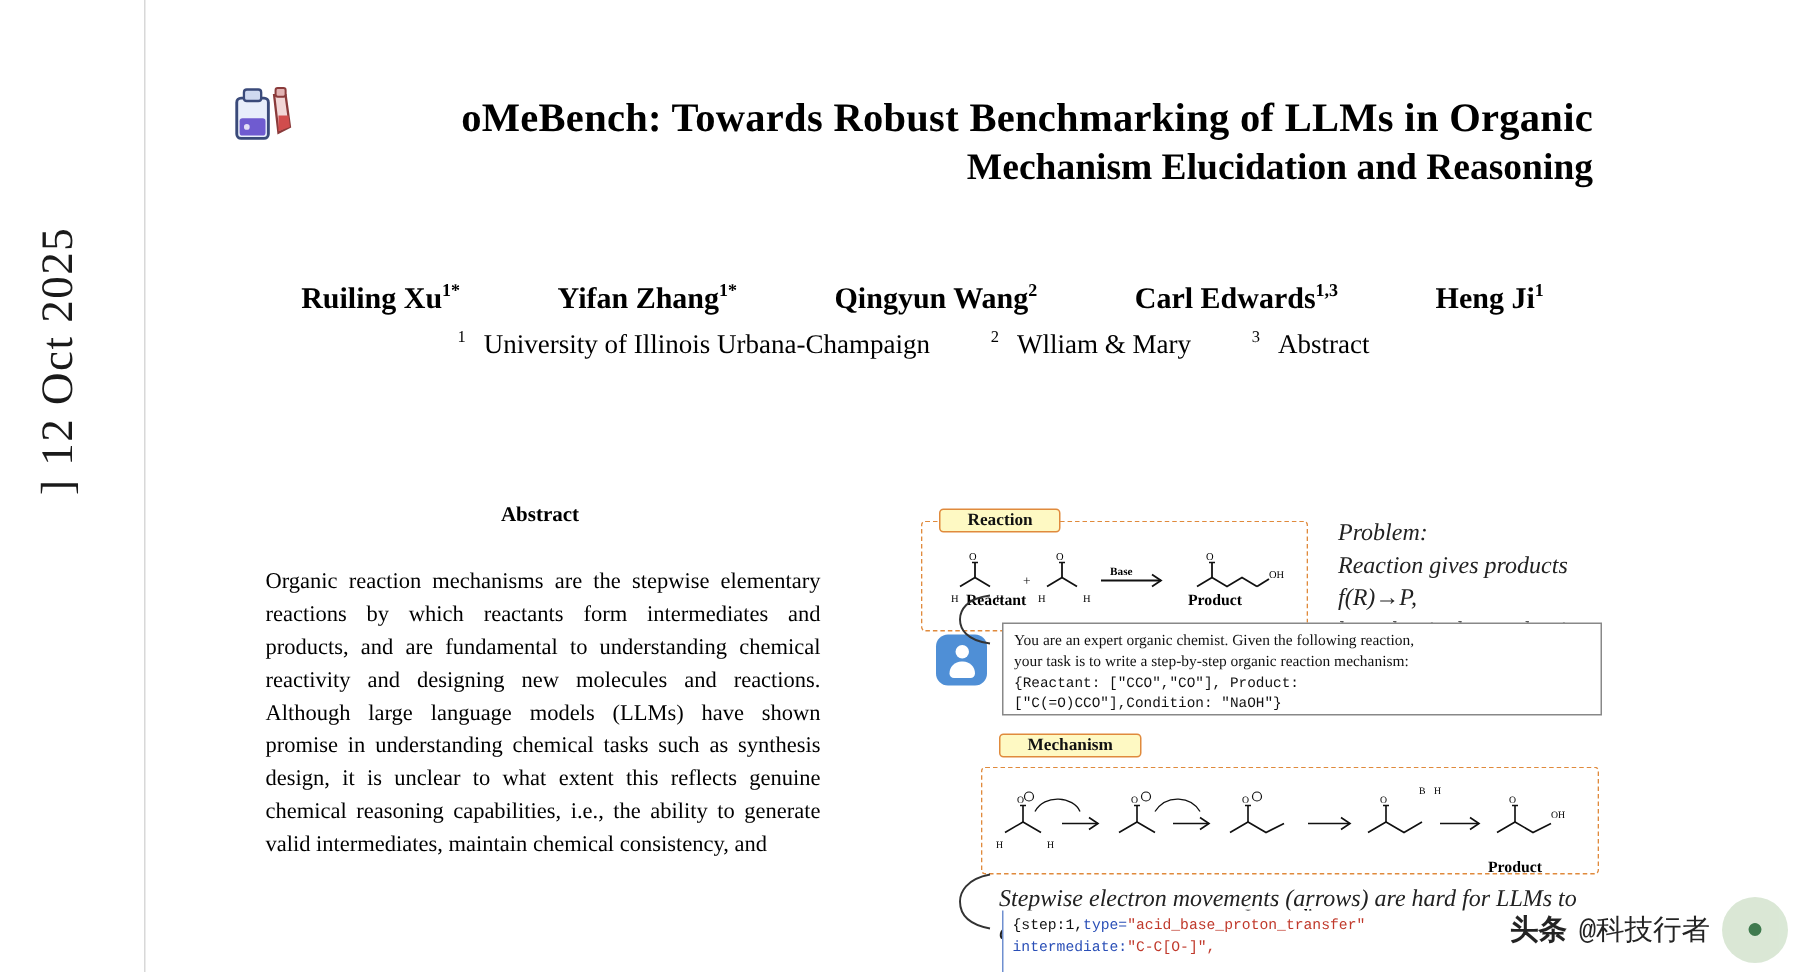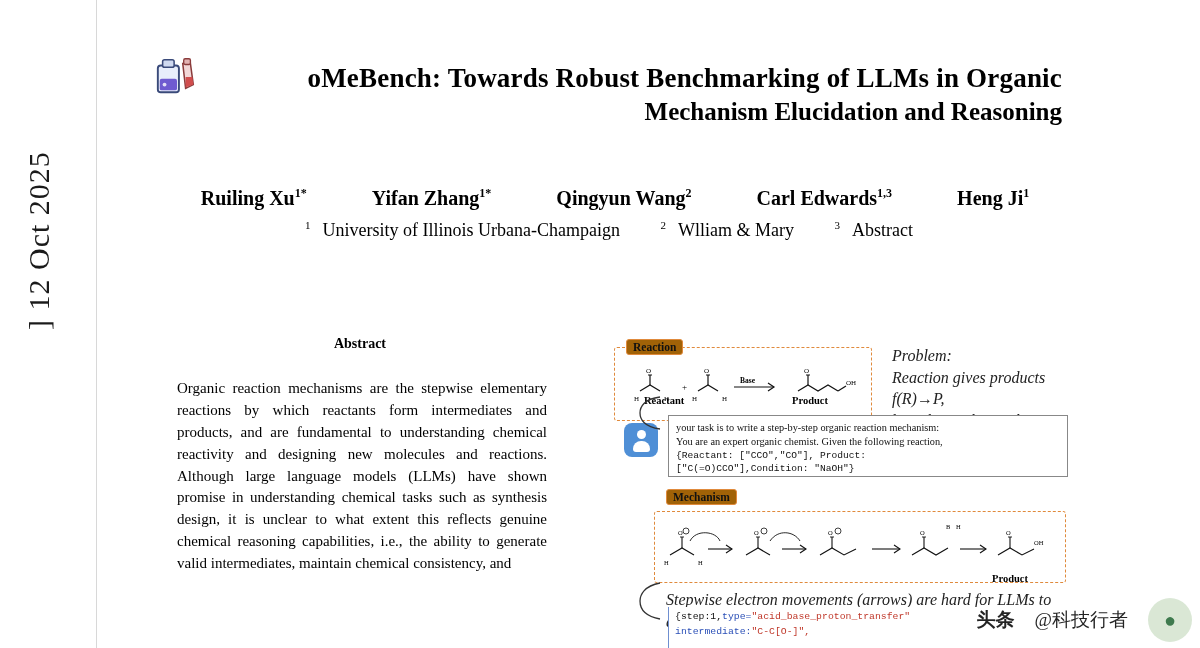--- a/index.html
+++ b/index.html
@@ -127,27 +127,27 @@
     height: 315px;
   }
   .fig-box {
     position: absolute;
     border: 1.3px dashed #e08a3c;
     border-radius: 3px;
     box-sizing: border-box;
   }
   .fig-tag {
     position: absolute;
-    background: #a16207;
+    background: #fef9c3;
     border: 1.2px solid #e08a3c;
     border-radius: 3px;
     font-family: "Liberation Serif", serif;
     font-weight: bold;
     font-size: 11.5px;
-    padding: 1px 6px;
+    padding: 1px 18px;
     color: #111;
     z-index: 5;
   }
   .fig-italic {
     position: absolute;
     font-style: italic;
     font-size: 16px;
     line-height: 1.35;
     color: #222;
   }
@@ -200,22 +200,22 @@
     font-family: "Liberation Serif", serif;
   }
 
   
   .watermark {
     position: absolute;
     right: 8px;
     bottom: 6px;
     display: flex;
     align-items: center;
-    gap: 20px;
-    font-family: Liberation Serif, serif;
+    gap: 8px;
+    font-family: Liberation Mono, monospace;
     font-size: 19px;
     color: #111;
     opacity: 0.92;
   }
   .wm-circle {
     width: 44px; height: 44px; border-radius: 50%;
     background: #d7e6d2;
     display: flex; align-items: center; justify-content: center;
     color: #2f6f3f;
     font-size: 20px;
@@ -303,22 +303,22 @@
 
     <div class="avatar" style="left:12px; top:90px;">
       <div class="head"></div>
         <div class="body"></div>
     </div>
     <svg style="position:absolute; left:22px; top:62px;" width="30" height="36" viewBox="0 0 30 36">
       <path d="M26 2 C10 4, 6 12, 6 18 C6 24, 10 32, 26 34" stroke="#333" stroke-width="1.3" fill="none"></path>
     </svg>
 
     <div class="prompt-box" style="left:56px; top:82px; width:400px; height:62px;">
+      <div>You are an expert organic chemist. Given the following reaction,</div>
       <div>your task is to write a step-by-step organic reaction mechanism:</div>
-      <div>You are an expert organic chemist. Given the following reaction,</div>
       <div class="mono" style="margin-top:2px;">{Reactant: ["CCO","CO"], Product:</div>
       <div class="mono">["C(=O)CCO"],Condition: "NaOH"}</div>
     </div>
 
     <div class="fig-box" style="left:42px; top:178px; width:412px; height:72px;"></div>
     <div class="fig-tag" style="left:54px; top:156px;">Mechanism</div>
 
     <svg style="position:absolute; left:48px; top:186px;" width="400" height="60" viewBox="0 0 400 60">
       <g stroke="#111" stroke-width="1.1" fill="none">
         <path d="M10 36 L22 29 L34 36"></path>

